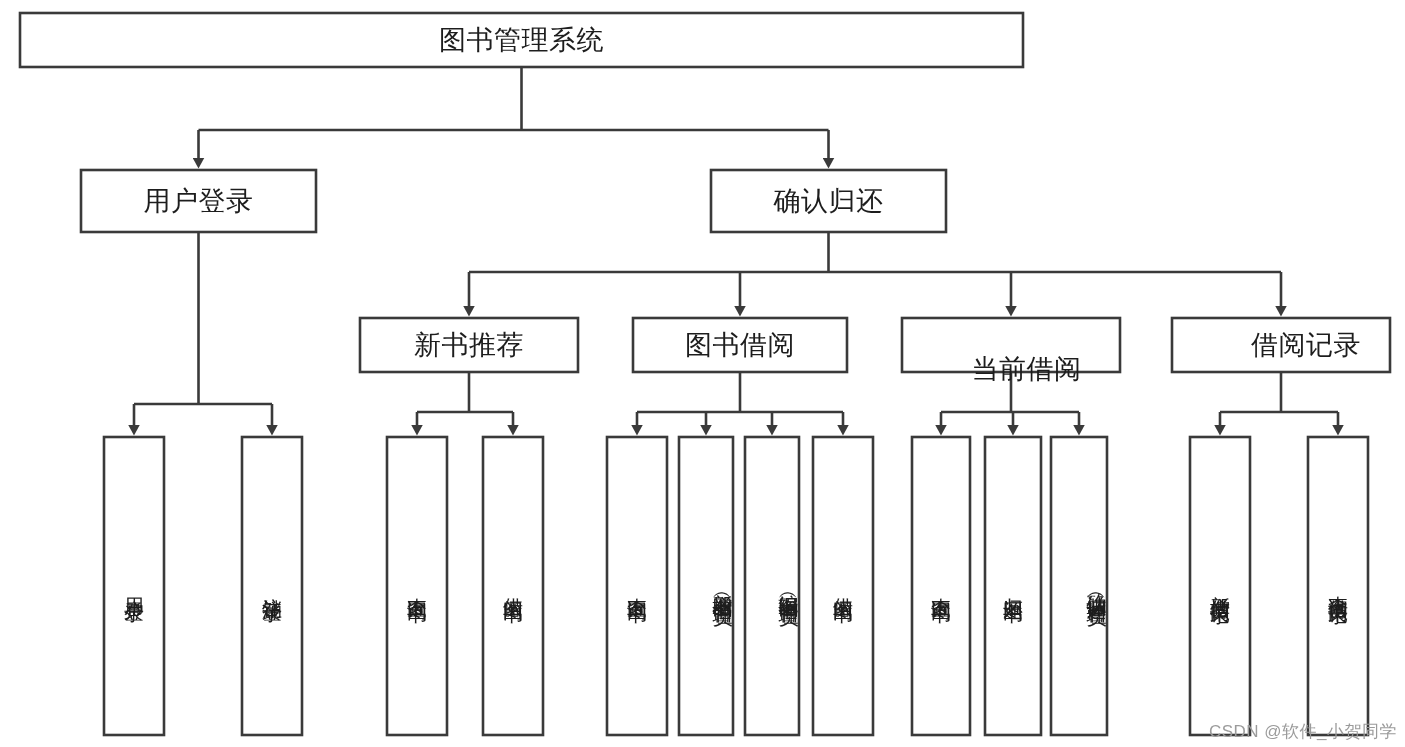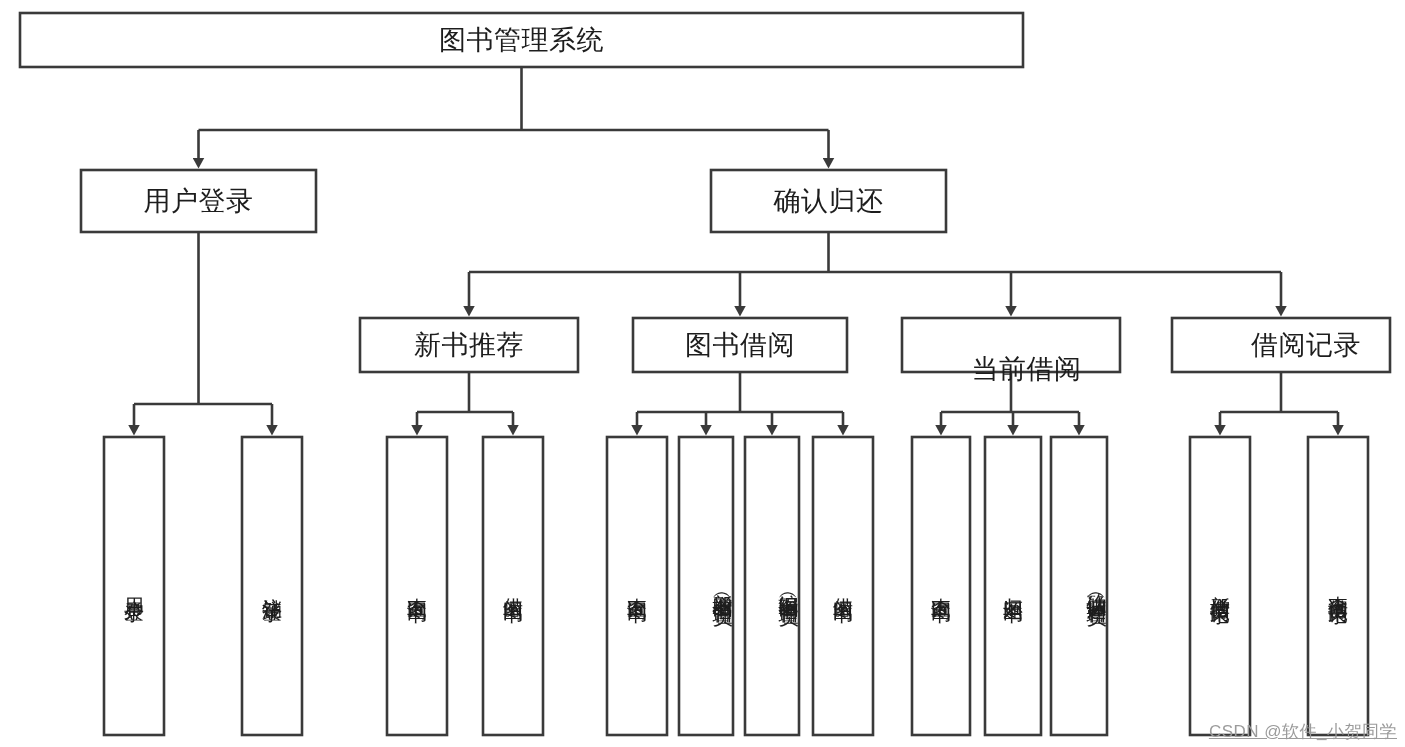--- a/index.html
+++ b/index.html
@@ -75,21 +75,20 @@
   }
   .watermark {
     position: absolute;
     right: 8px;
     bottom: 4px;
     font-size: 17px;
     color: #9b9b9b;
     font-family: "Liberation Sans", "DejaVu Sans", sans-serif;
     white-space: nowrap;
     letter-spacing: 0.5px;
-    text-decoration: underline;
   }
 </style>
 </head>
 <body>
 
 <div id="diagram-root">
 
   <svg class="diagram-canvas" viewBox="0 0 1405 747">
     <defs>
       <marker id="arrow" markerWidth="11" markerHeight="12" refX="0.5" refY="6" orient="auto" markerUnits="userSpaceOnUse">

